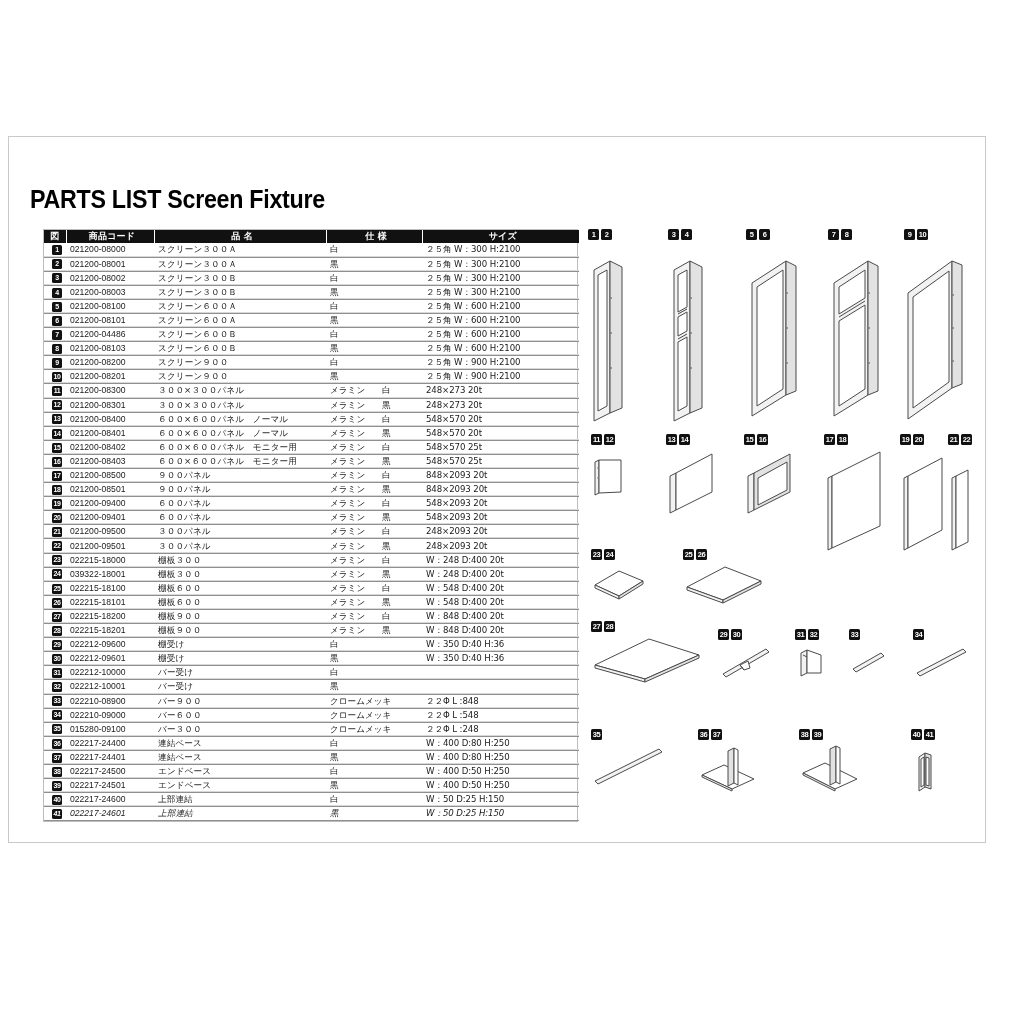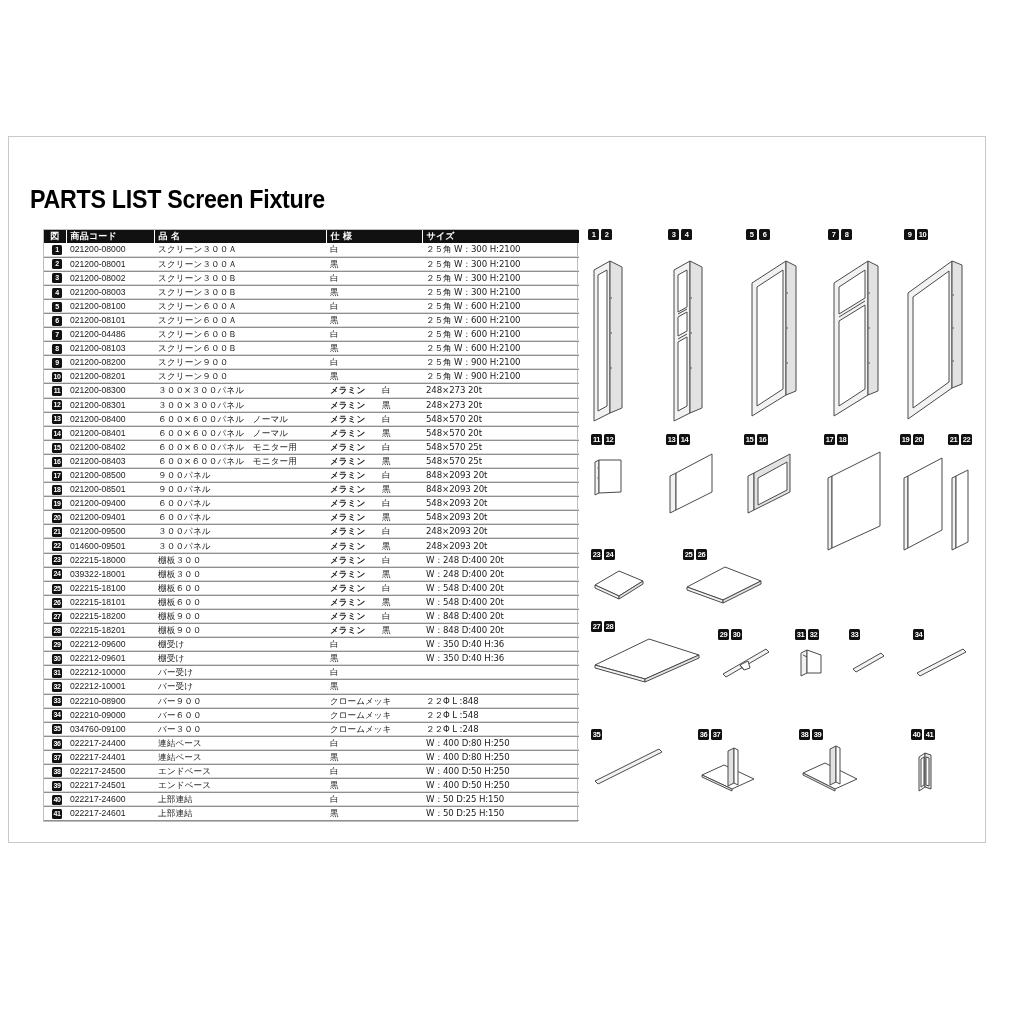--- a/index.html
+++ b/index.html
@@ -53,61 +53,61 @@
   table.parts col.c-code{width:88px;}
   table.parts col.c-name{width:172px;}
   table.parts col.c-spec{width:96px;}
   table.parts col.c-size{width:157px;}
 
   table.parts thead th{
     background:#111;
     color:#fff;
     font-size:9px;
     font-weight:bold;
-    text-align:left;
+    text-align:center;
     height:13px;
     padding:0 0 0 4px;
     border-right:1px solid #fff;
     vertical-align:middle;
     letter-spacing:0.2px;
   }
   table.parts thead th:last-child{border-right:none;}
   table.parts thead th.fig{text-align:center;padding-left:0;}
 
   table.parts tbody tr{height:14.1px;}
   table.parts tbody td{
     padding:0 0 0 4px;
     vertical-align:middle;
     border-bottom:1px solid #8f8f8f;
     box-shadow:inset 0 -2px 0 -1px #d8d8d8;
     white-space:nowrap;
     overflow:hidden;
     line-height:13px;
   }
-  table.parts tbody tr:last-child td{box-shadow:none;}
+  table.parts tbody tr:last-child td{box-shadow:none;font-style:italic;}
   td.fig{
     text-align:center;
     padding-left:0;
   }
   .badge{
     display:inline-block;
     width:10px;height:10px;
     line-height:10px;
     background:#111;
     color:#fff;
     font-size:7px;
     font-weight:bold;
     text-align:center;
     border-radius:1.5px;
     letter-spacing:-0.5px;
     vertical-align:middle;
   }
   .jp{font-family:"DejaVu Sans",sans-serif;}
   td.name{letter-spacing:0.1px;}
-  td.spec .spec-mat{display:inline-block;min-width:52px;font-weight:bold;}
+  td.spec .spec-mat{display:inline-block;min-width:52px;}
   td.size{letter-spacing:-0.1px;}
 
   
   #figures{
     position:absolute;
     left:586px; top:229px;
     width:395px; height:604px;
   }
   .fig-group{position:absolute;}
   .fig-labels{
@@ -293,21 +293,21 @@
         </tr>
         <tr>
           <td class="fig"><span class="badge">21</span></td>
           <td>021200-09500</td>
           <td class="name jp">３００パネル</td>
           <td class="spec jp"><span class="spec-mat">メラミン</span><span>白</span></td>
           <td class="size jp">248×2093 20t</td>
         </tr>
         <tr>
           <td class="fig"><span class="badge">22</span></td>
-          <td>014600-09501</td>
+          <td>021200-09501</td>
           <td class="name jp">３００パネル</td>
           <td class="spec jp"><span class="spec-mat">メラミン</span><span>黒</span></td>
           <td class="size jp">248×2093 20t</td>
         </tr>
         <tr>
           <td class="fig"><span class="badge">23</span></td>
           <td>022215-18000</td>
           <td class="name jp">棚板３００</td>
           <td class="spec jp"><span class="spec-mat">メラミン</span><span>白</span></td>
           <td class="size jp">W：248 D:400 20t</td>
@@ -384,21 +384,21 @@
         </tr>
         <tr>
           <td class="fig"><span class="badge">34</span></td>
           <td>022210-09000</td>
           <td class="name jp">バー６００</td>
           <td class="spec jp">クロームメッキ</td>
           <td class="size jp">２２Φ L :548</td>
         </tr>
         <tr>
           <td class="fig"><span class="badge">35</span></td>
-          <td>034760-09100</td>
+          <td>015280-09100</td>
           <td class="name jp">バー３００</td>
           <td class="spec jp">クロームメッキ</td>
           <td class="size jp">２２Φ L :248</td>
         </tr>
         <tr>
           <td class="fig"><span class="badge">36</span></td>
           <td>022217-24400</td>
           <td class="name jp">連結ベース</td>
           <td class="spec jp">白</td>
           <td class="size jp">W：400 D:80 H:250</td>

